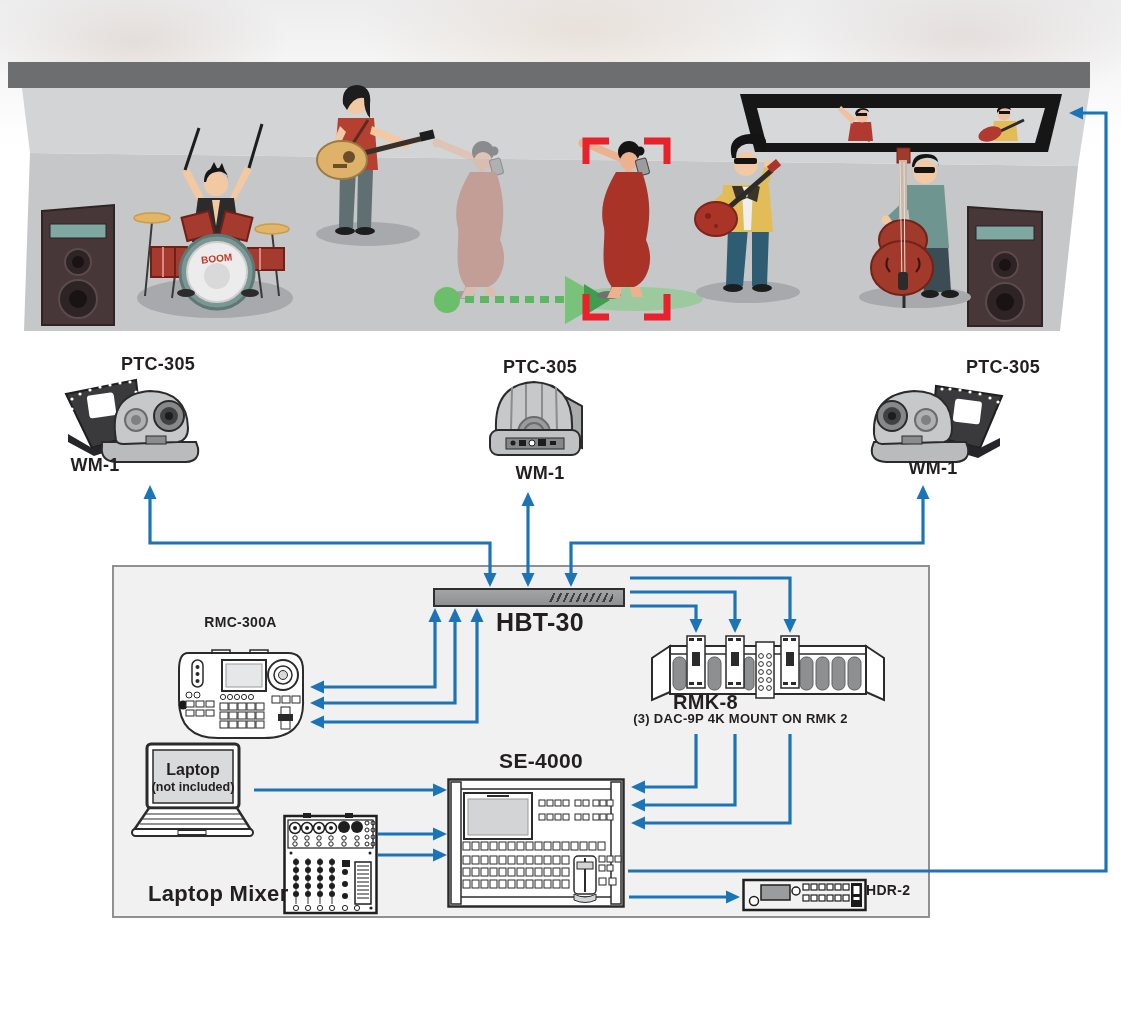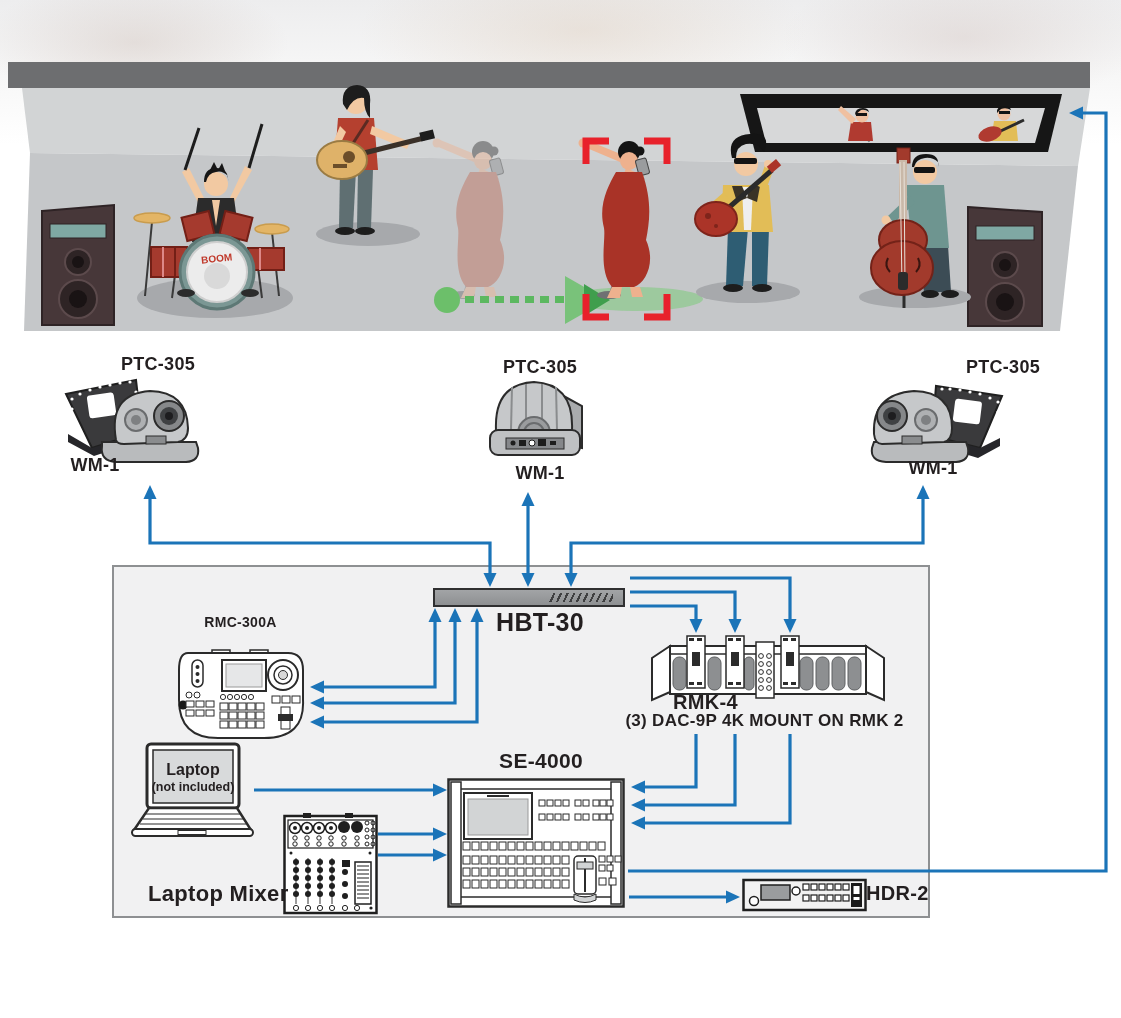--- a/index.html
+++ b/index.html
@@ -464,22 +464,22 @@
             <rect x="88" y="52" width="5" height="3"></rect>
           <rect x="135" y="52" width="5" height="3"></rect>
             <rect x="143" y="52" width="5" height="3"></rect>
           <rect x="44" y="22" width="8" height="14"></rect>
             <rect x="83" y="22" width="8" height="14"></rect>
             <rect x="138" y="22" width="8" height="14"></rect>
         </g>
       </g>
     </g>
   </svg>
-  <div class="label" style="left:648px;top:692px;width:115px;font-size:20px">RMK-4</div>
-  <div class="label" style="left:612px;top:712px;width:305px;font-size:17px">(3) DAC-9P 4K MOUNT ON RMK 2</div>
+  <div class="label" style="left:648px;top:692px;width:115px;font-size:20px">RMK-8</div>
+  <div class="label" style="left:588px;top:712px;width:305px;font-size:13px">(3) DAC-9P 4K MOUNT ON RMK 2</div>
 
   <svg style="left:447px;top:778px" width="178" height="130" viewBox="0 0 178 130">
     <g>
       <rect x="1.5" y="1.5" width="175" height="127" fill="#ffffff" stroke="#2b2b2b" stroke-width="2.5"></rect>
       <rect x="4" y="4" width="10" height="122" fill="#ffffff" stroke="#2b2b2b" stroke-width="1.5"></rect>
       <rect x="164" y="4" width="10" height="122" fill="#ffffff" stroke="#2b2b2b" stroke-width="1.5"></rect>
       <line x1="14" y1="11" x2="164" y2="11" stroke="#2b2b2b" stroke-width="1.5"></line>
       <line x1="14" y1="119" x2="164" y2="119" stroke="#2b2b2b" stroke-width="1.5"></line>
       <rect x="17" y="15" width="68" height="46" fill="#ffffff" stroke="#2b2b2b" stroke-width="2"></rect>
       <rect x="21" y="21" width="60" height="36" fill="#d2d4d5" stroke="#9a9a9a"></rect>
@@ -712,21 +712,21 @@
           <rect x="77" y="17" width="6" height="6"></rect>
         <rect x="85" y="17" width="6" height="6"></rect>
           <rect x="93" y="17" width="6" height="6"></rect>
           <rect x="101" y="17" width="6" height="6"></rect>
       </g>
       <rect x="109" y="5" width="11" height="24" fill="#1a1a1a"></rect>
       <rect x="111.5" y="8" width="6" height="8" fill="#ffffff"></rect>
       <rect x="111.5" y="19" width="6" height="3" fill="#ffffff"></rect>
     </g>
   </svg>
-  <div class="label" style="left:866px;top:883px;width:72px;font-size:20px;text-align:left">HDR-2</div>
+  <div class="label" style="left:866px;top:883px;width:72px;font-size:14px;text-align:left">HDR-2</div>
 
   <svg id="conn-svg" style="left:0;top:0" width="1121" height="1018" viewBox="0 0 1121 1018">
     <g>
       <path class="conn" d="M150,498 V543 H490 V574"></path>
       <polygon class="ah" points="150,485 143.5,499 156.5,499"></polygon>
       <polygon class="ah" points="490,587 483.5,573 496.5,573"></polygon>
     </g>
     <g>
       <path class="conn" d="M528,505 V574"></path>
       <polygon class="ah" points="528,492 521.5,506 534.5,506"></polygon>

